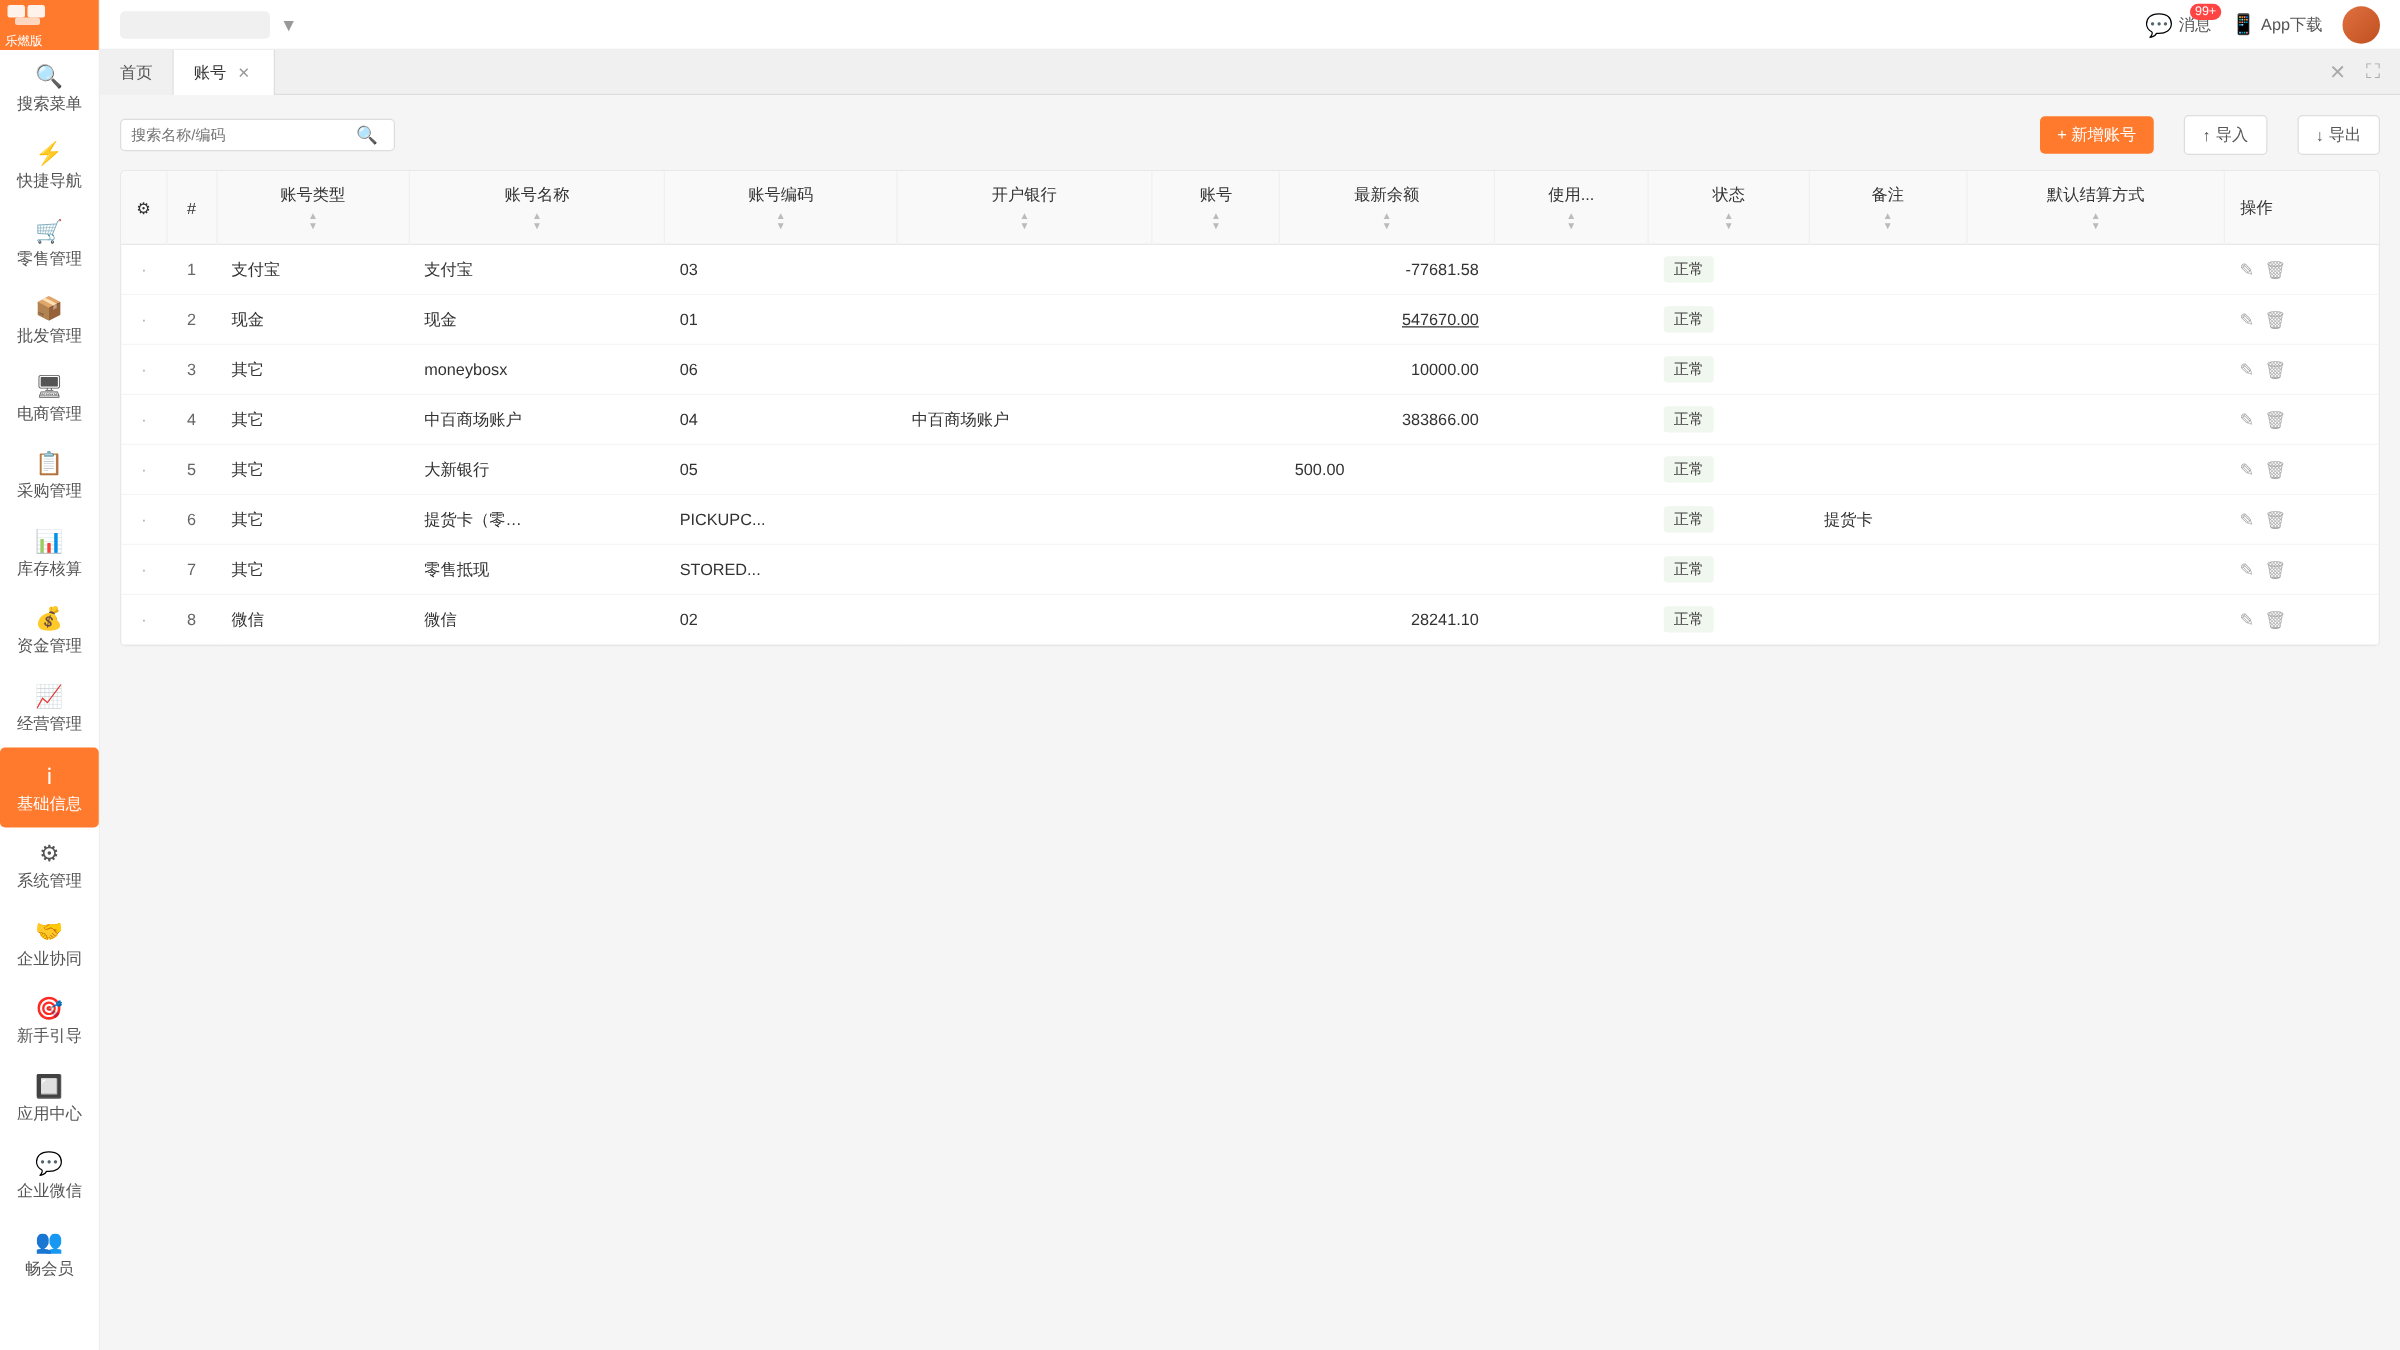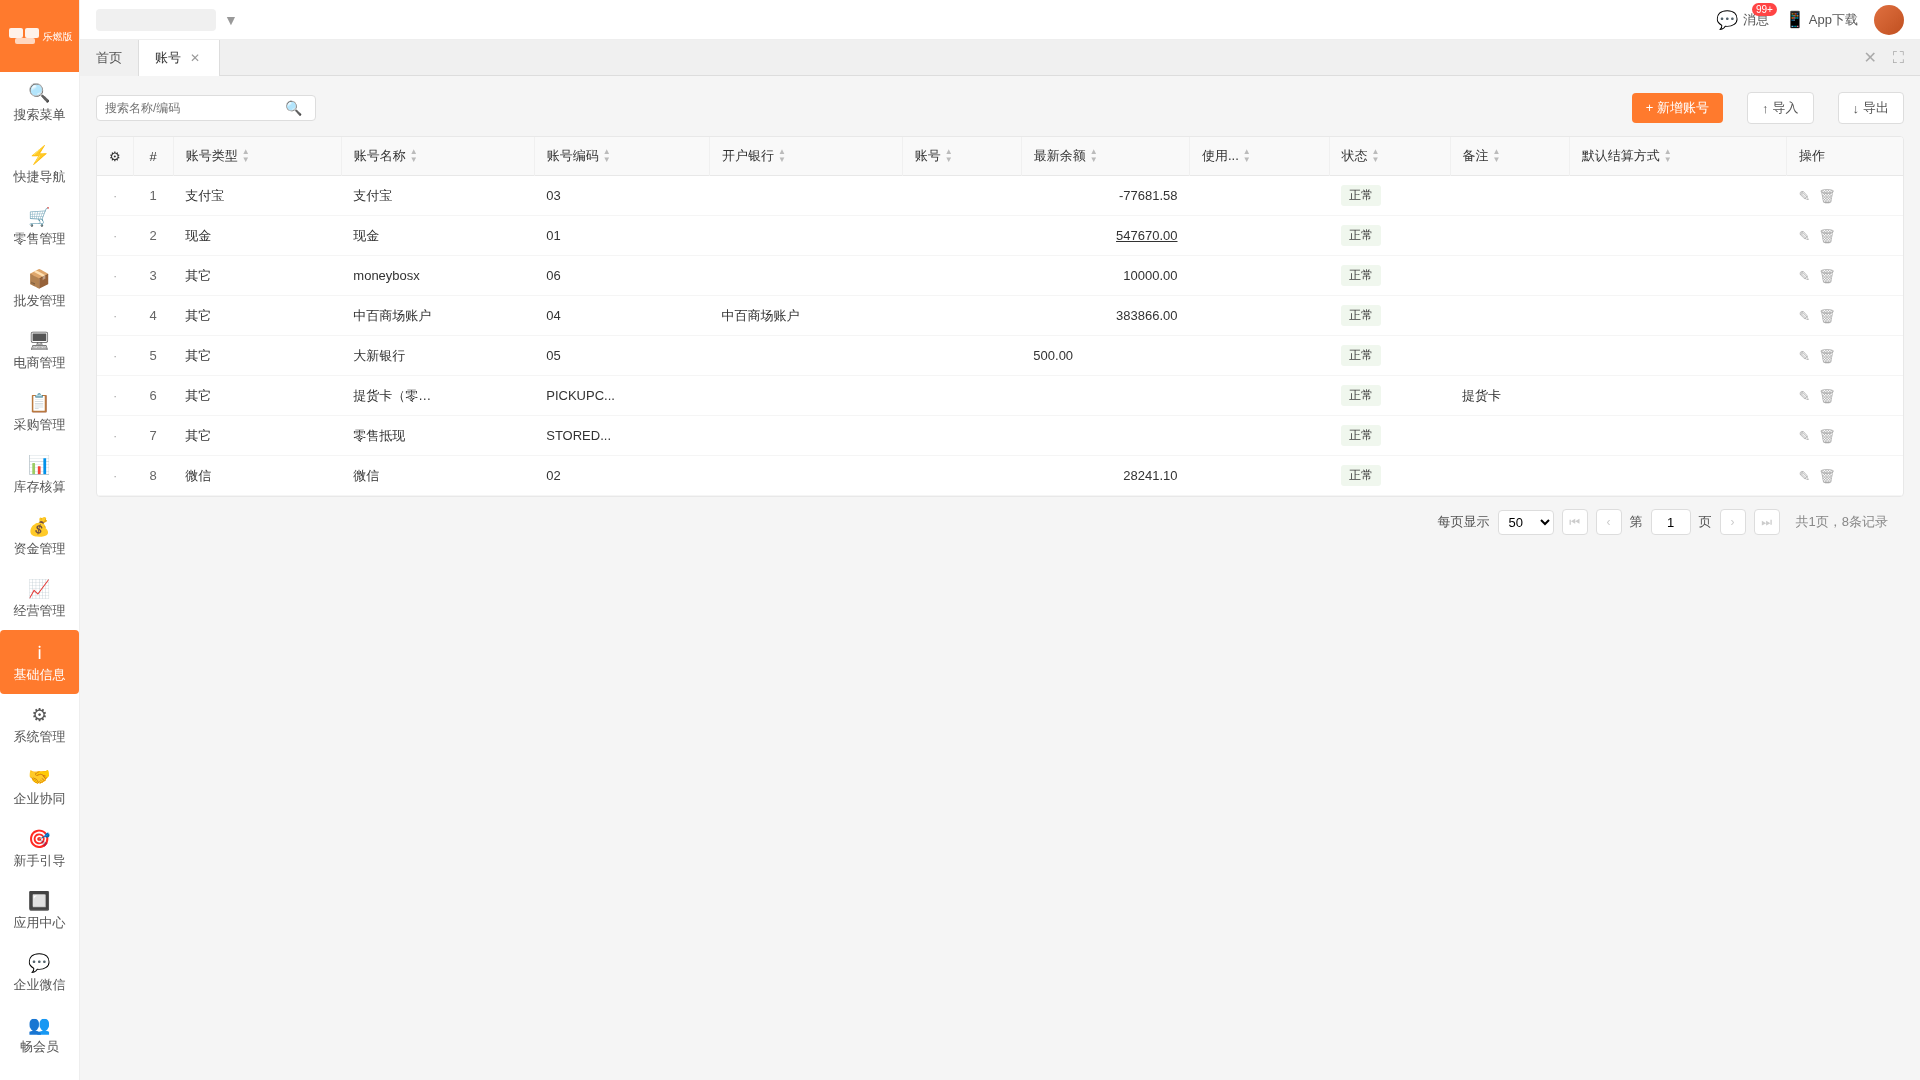--- a/index.html
+++ b/index.html
@@ -12,24 +12,24 @@
       display: flex;
       flex-direction: column;
       align-items: center;
       border-right: 1px solid #eee;
       flex-shrink: 0;
     }
     .sidebar-logo {
       width: 100%;
       background: #ff7a2d;
       display: flex;
-      align-items: center;
+      flex-direction: column;
       justify-content: center;
       padding: 8px 4px;
-      height: 72px;
+      height: 40px;
     }
     .logo-icon {
       width: 36px;
       height: 28px;
       background: #ff7a2d;
       display: flex;
       align-items: center;
       justify-content: center;
     }
     .logo-icon svg { width: 36px; height: 24px; }
@@ -213,21 +213,21 @@
     thead th {
       padding: 10px 12px;
       text-align: left;
       color: #333;
       font-weight: 500;
       font-size: 13px;
       white-space: nowrap;
       border-right: 1px solid #f0f0f0;
     }
     thead th:last-child { border-right: none; }
-    .th-sortable { cursor: pointer; user-select: none; display: flex; align-items: center; gap: 4px; }
+    .th-sortable { cursor: pointer; user-select: none; display: flex; align-items: center; gap: 4px; flex-direction: column; }
     .sort-arrows { display: flex; flex-direction: column; font-size: 8px; color: #bbb; line-height: 1; }
     tbody tr { border-bottom: 1px solid #f5f5f5; }
     tbody td {
       padding: 9px 12px;
       color: #333;
       font-size: 13px;
       white-space: nowrap;
     }
     .td-number { color: #666; text-align: center; width: 40px; }
     .status-badge {
@@ -655,30 +655,14 @@
       <div class="action-icons">
         <span class="action-icon" title="编辑">✎</span>
         <span class="action-icon" title="删除">🗑</span>
       </div>
     </td>
   </tr>
           </tbody>
       </table>
     </div>
 
-    <div class="pagination-bar">
-      <span>每页显示</span>
-      <select class="page-size-select">
-        <option>50</option>
-        <option>100</option>
-        <option>200</option>
-      </select>
-      <div class="page-btn disabled">⏮</div>
-      <div class="page-btn disabled">‹</div>
-      <span>第</span>
-      <input class="page-input" type="text" value="1" style="">
-      <span>页</span>
-      <div class="page-btn disabled">›</div>
-      <div class="page-btn disabled">⏭</div>
-      <span style="margin-left:8px; color:#888;">共1页，8条记录</span>
-    </div>
   </div>
 </div>
 
 </body></html>

